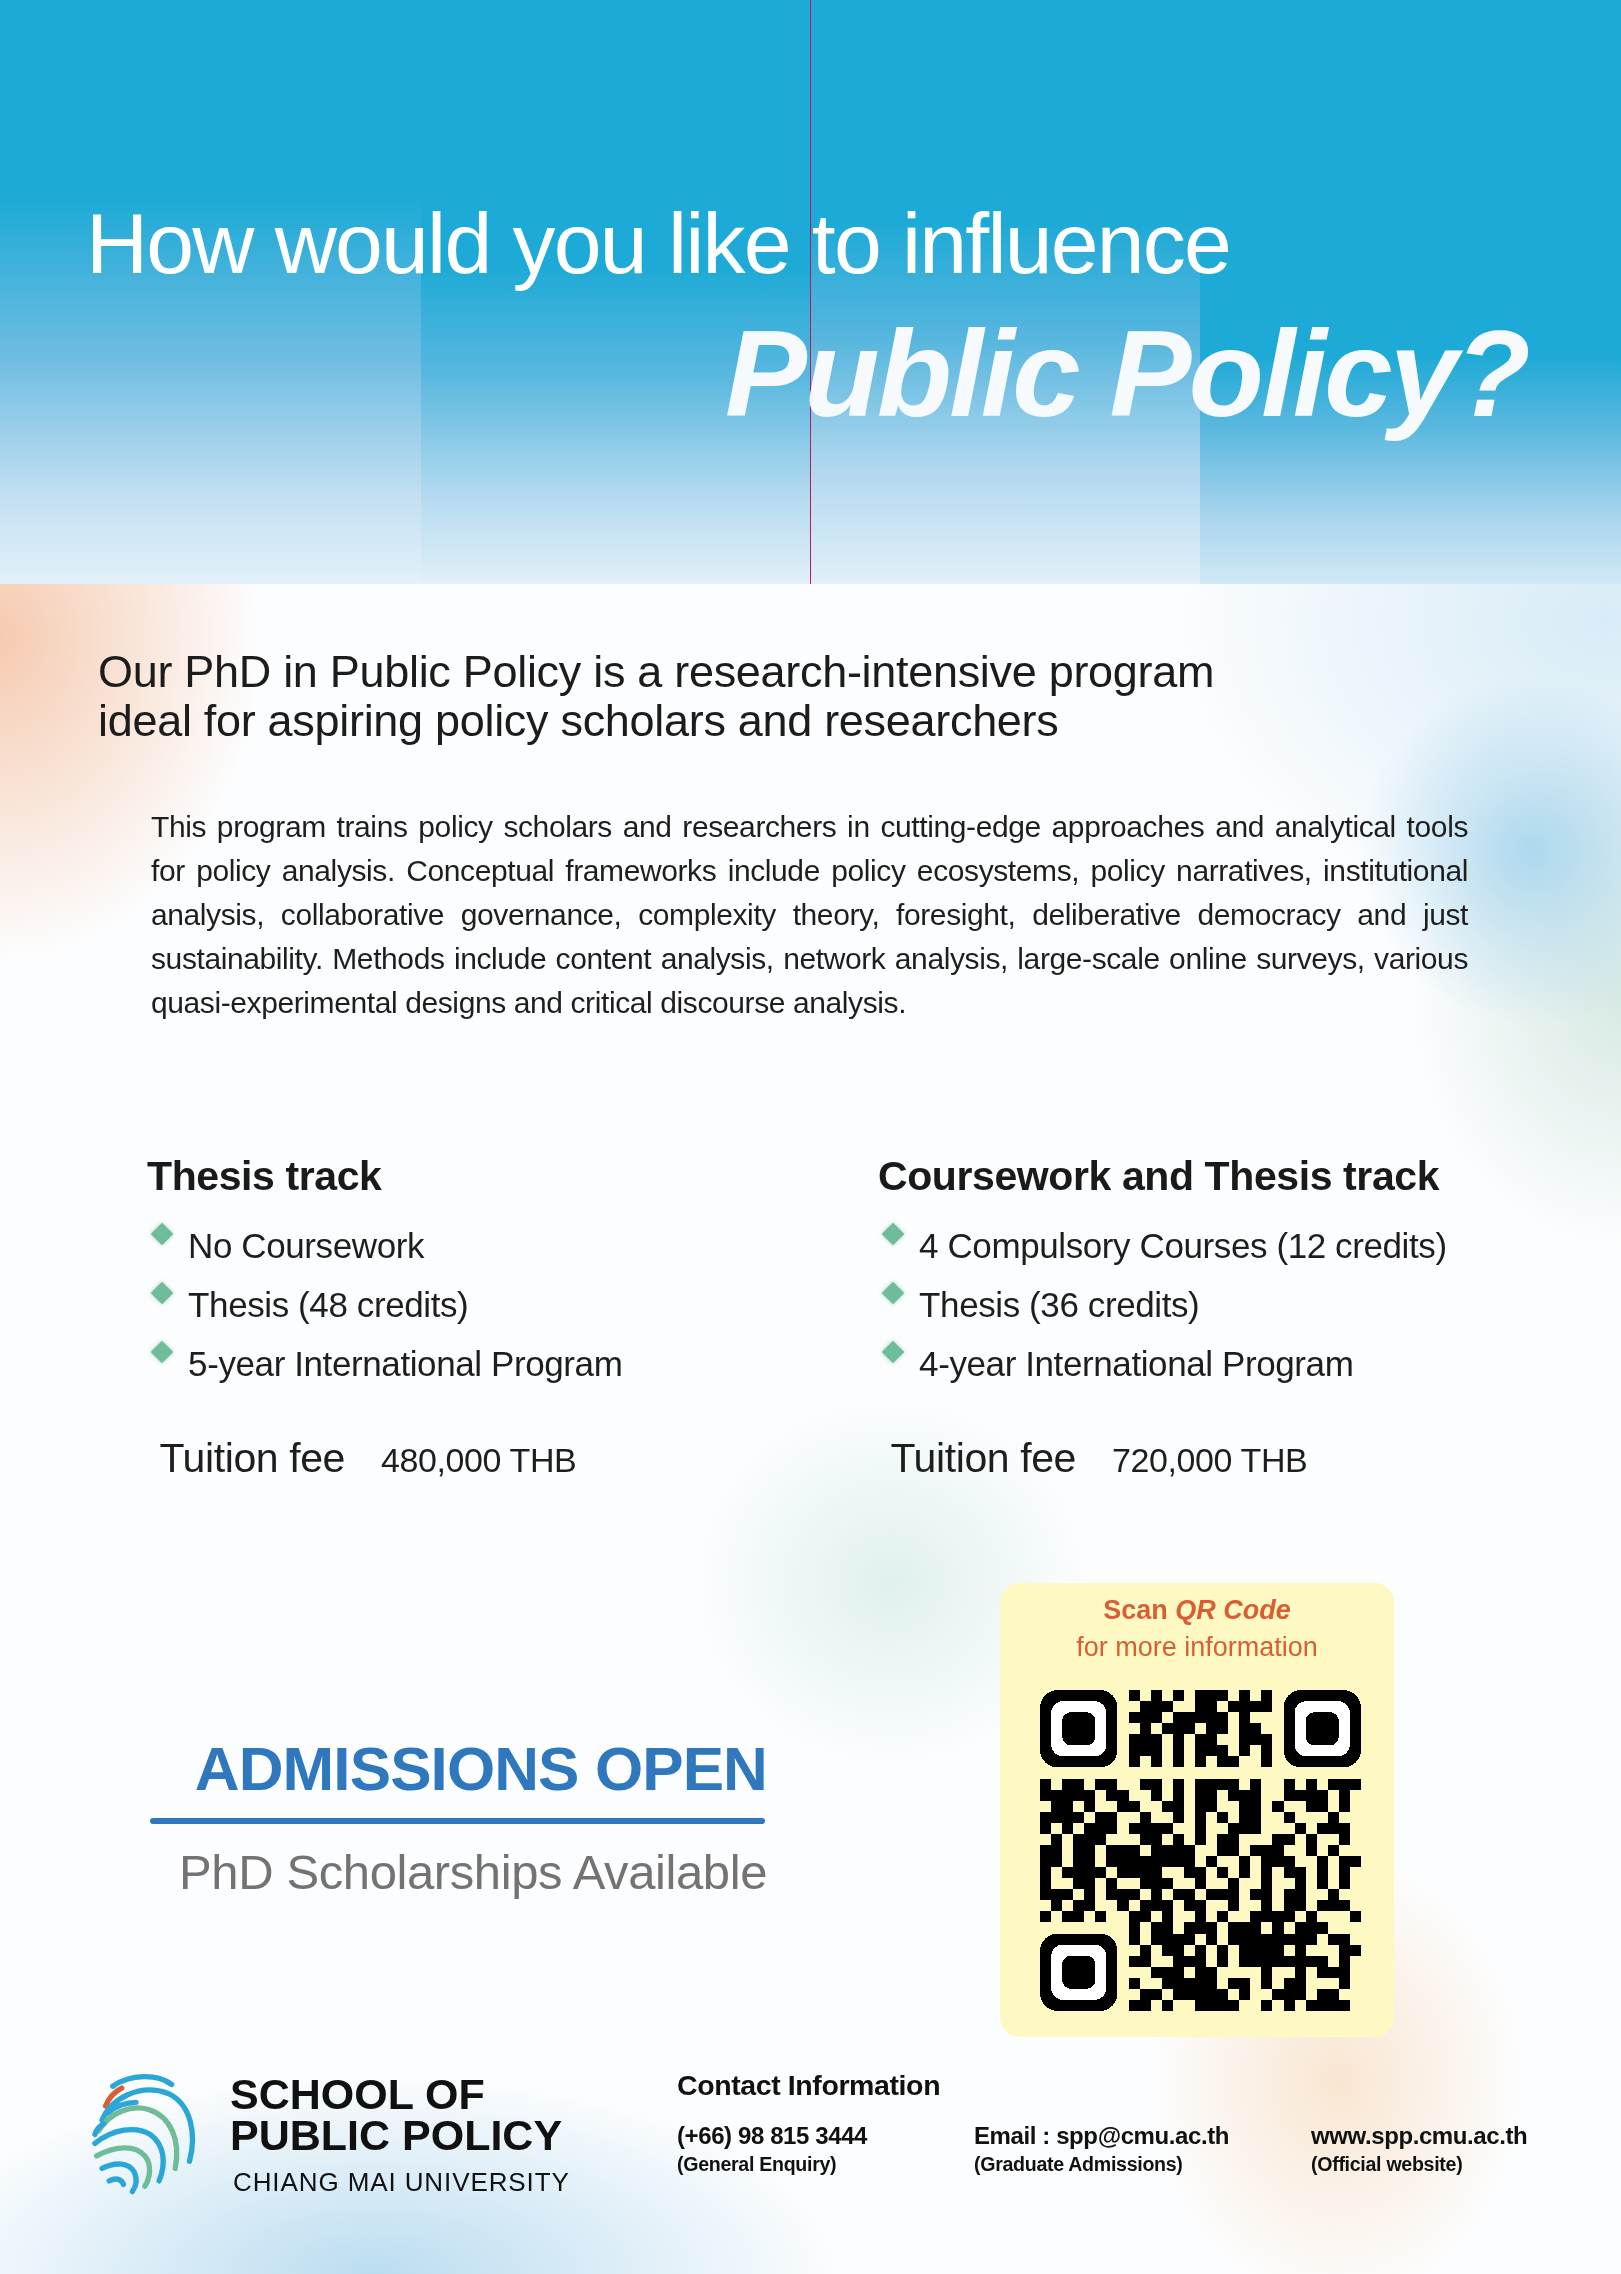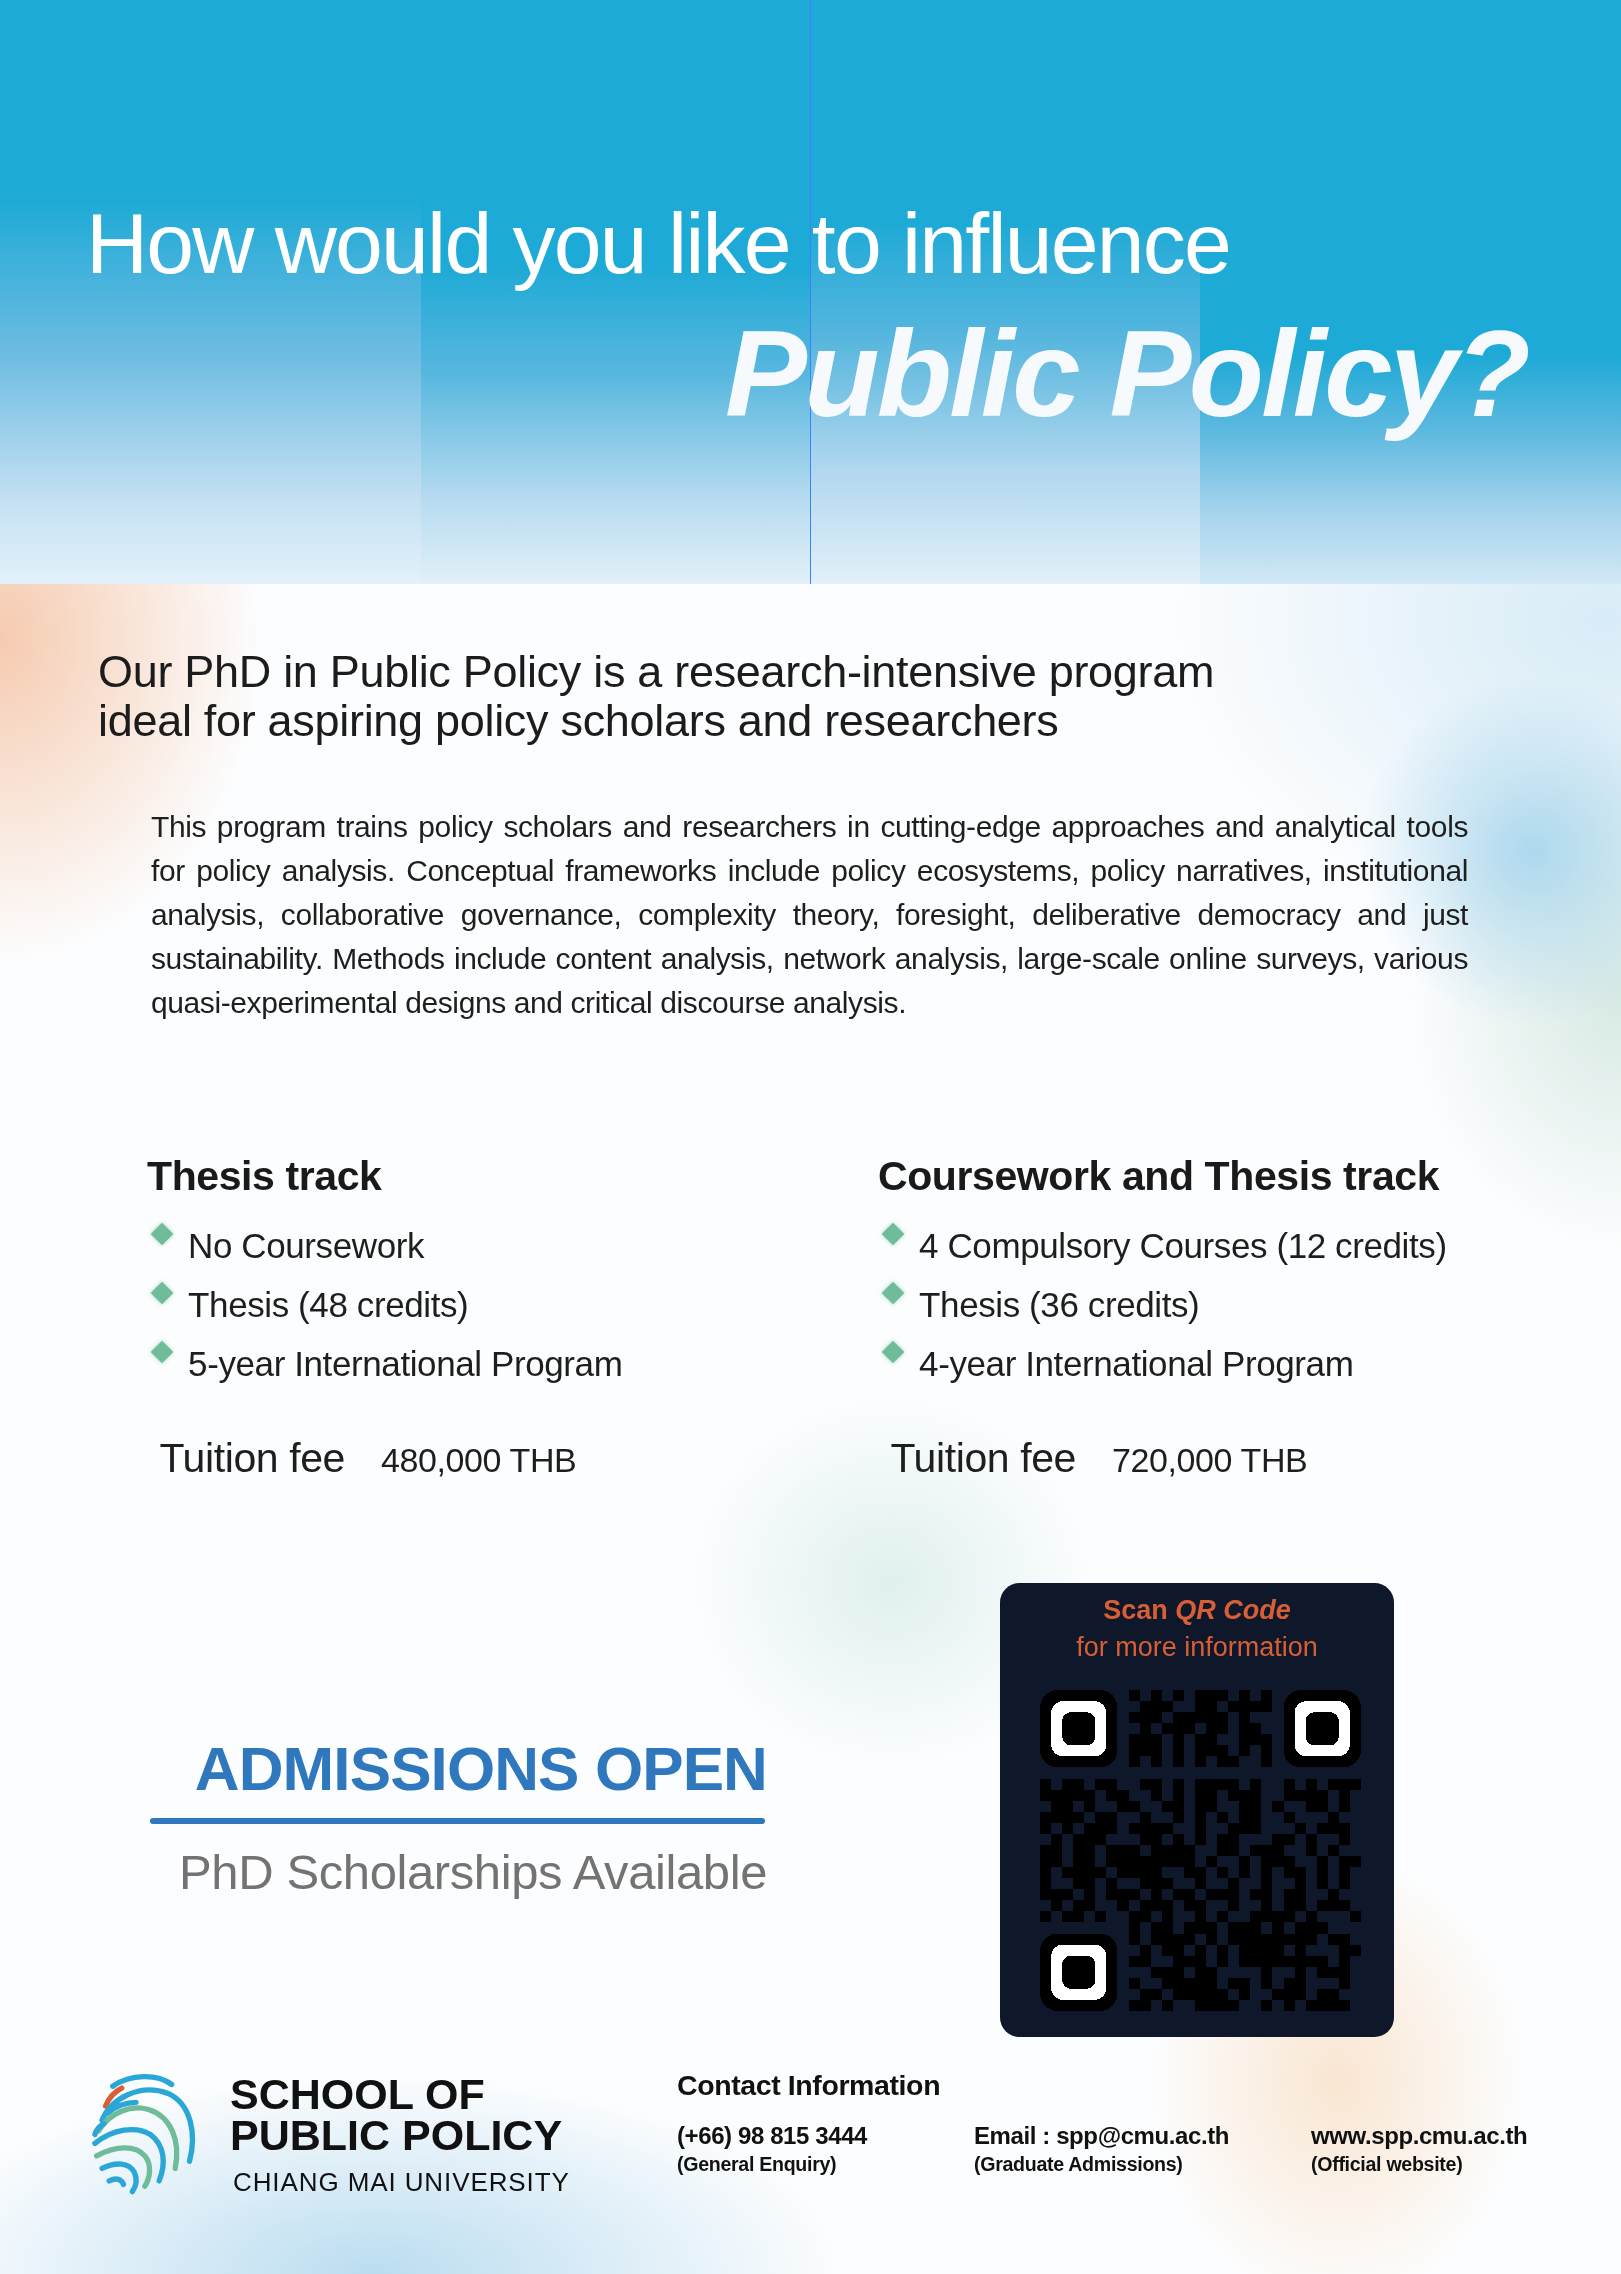--- a/index.html
+++ b/index.html
@@ -18,21 +18,21 @@
       radial-gradient(ellipse 285px 339px at 1622px 410px, rgba(190,220,210,0.6), rgba(190,220,210,0) 75%),
       radial-gradient(ellipse 285px 267px at 891px 998px, rgba(200,230,225,0.55), rgba(200,230,225,0) 70%),
       radial-gradient(ellipse 267px 321px at 1337px 1497px, rgba(248,220,190,0.7), rgba(248,220,190,0) 70%),
       radial-gradient(ellipse 624px 267px at 374px 1690px, rgba(175,215,238,0.85), rgba(175,215,238,0) 75%),
       radial-gradient(ellipse 624px 446px at 1604px 36px, rgba(200,228,244,0.7), rgba(200,228,244,0) 70%),
       #fcfdfe;
   }
   
   .header {
     position: absolute; left: 0; top: 0; width: 1622px; height: 584px; overflow: hidden;
-    background: #3b82f6;
+    background: #be185d;
   }
   .hcol { position: absolute; top: 0; height: 584px; }
   .hcol.c1 { left: 0; width: 421px; background: linear-gradient(to bottom, #1eaad6 0px, #1eaad6 200px, #6ebce2 356px, #c4e0f2 499px, #e3f1fa 584px); }
   .hcol.c2 { left: 421px; width: 389px; background: linear-gradient(to bottom, #1eaad6 0px, #1eaad6 267px, #58b7df 374px, #b6dbf0 499px, #e2f0f9 584px); }
   .hcol.c3 { left: 811px; width: 389px; background: linear-gradient(to bottom, #1eaad6 0px, #1eaad6 223px, #57b6de 339px, #b2d8ef 472px, #e2f0f9 584px); }
   .hcol.c4 { left: 1200px; width: 421px; background: linear-gradient(to bottom, #1eaad6 0px, #1eaad6 356px, #5bb8df 428px, #a9d5ee 517px, #d1e8f6 584px); }
   .header-line1 {
     position: absolute; left: 86px; top: 194px;
     font-family: "Liberation Sans", sans-serif;
     font-size: 86px; font-weight: 400; color: #ffffff; letter-spacing: -1.8px;
@@ -66,21 +66,21 @@
   .fee-label { font-size: 41px; color: #1e1e1e; letter-spacing: -0.4px; }
   .fee-value { font-size: 34px; color: #1e1e1e; margin-left: 36px; letter-spacing: -0.4px; }
 
   .admissions { position: absolute; left: 150px; top: 1733px; width: 617px; text-align: right; }
   .admissions-title { font-size: 62px; font-weight: 700; color: #2f78bd; letter-spacing: -0.9px; line-height: 71px; white-space: nowrap; }
   .admissions-rule { height: 6.2px; background: #2f78bd; border-radius: 3.6px; margin-top: 14.3px; width: 615px; }
   .admissions-sub { font-size: 49px; color: #737373; margin-top: 19.6px; letter-spacing: -0.4px; white-space: nowrap; }
 
   .qr-card {
     position: absolute; left: 1000px; top: 1583px; width: 394px; height: 454px;
-    background: #0f172a; border-radius: 19.6px;
+    background: #fef9c3; border-radius: 19.6px;
   }
   .qr-caption { text-align: center; color: #d85f35; font-size: 27px; line-height: 37px; margin-top: 9px; }
   .qr-caption .l1 { font-weight: 700; }
   .qr-caption em { font-style: italic; }
   .qr-code { position: absolute; left: 40px; top: 107px; width: 321px; height: 321px; }
 
   .logo { position: absolute; left: 86px; top: 2063px; width: 535px; height: 134px; }
   .logo-mark { position: absolute; left: 0; top: 0; width: 116px; height: 134px; }
   .logo-title { position: absolute; left: 144px; top: 10.7px; font-size: 43px; font-weight: 700; line-height: 41px; color: #111; letter-spacing: 0px; }
   .logo-sub { position: absolute; left: 147px; top: 104px; font-size: 26px; color: #111; letter-spacing: 0.9px; white-space: nowrap; }

